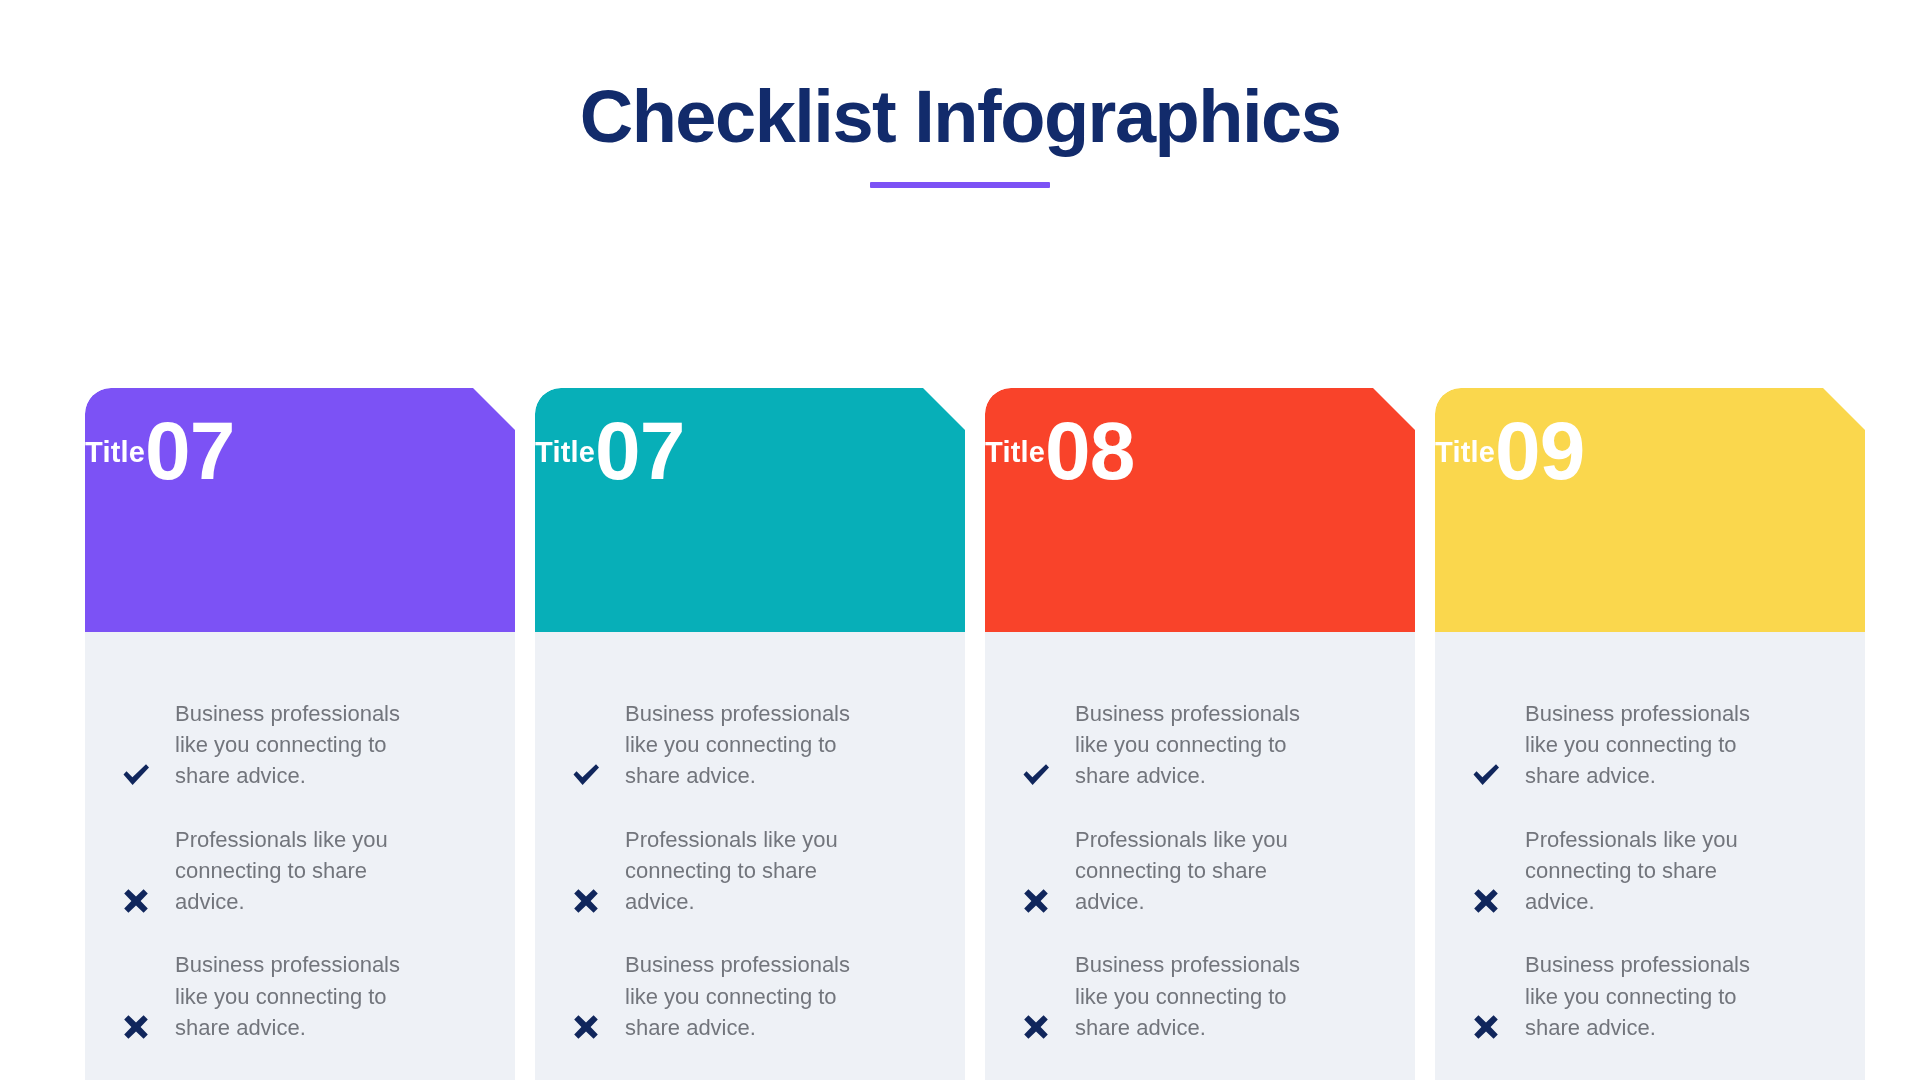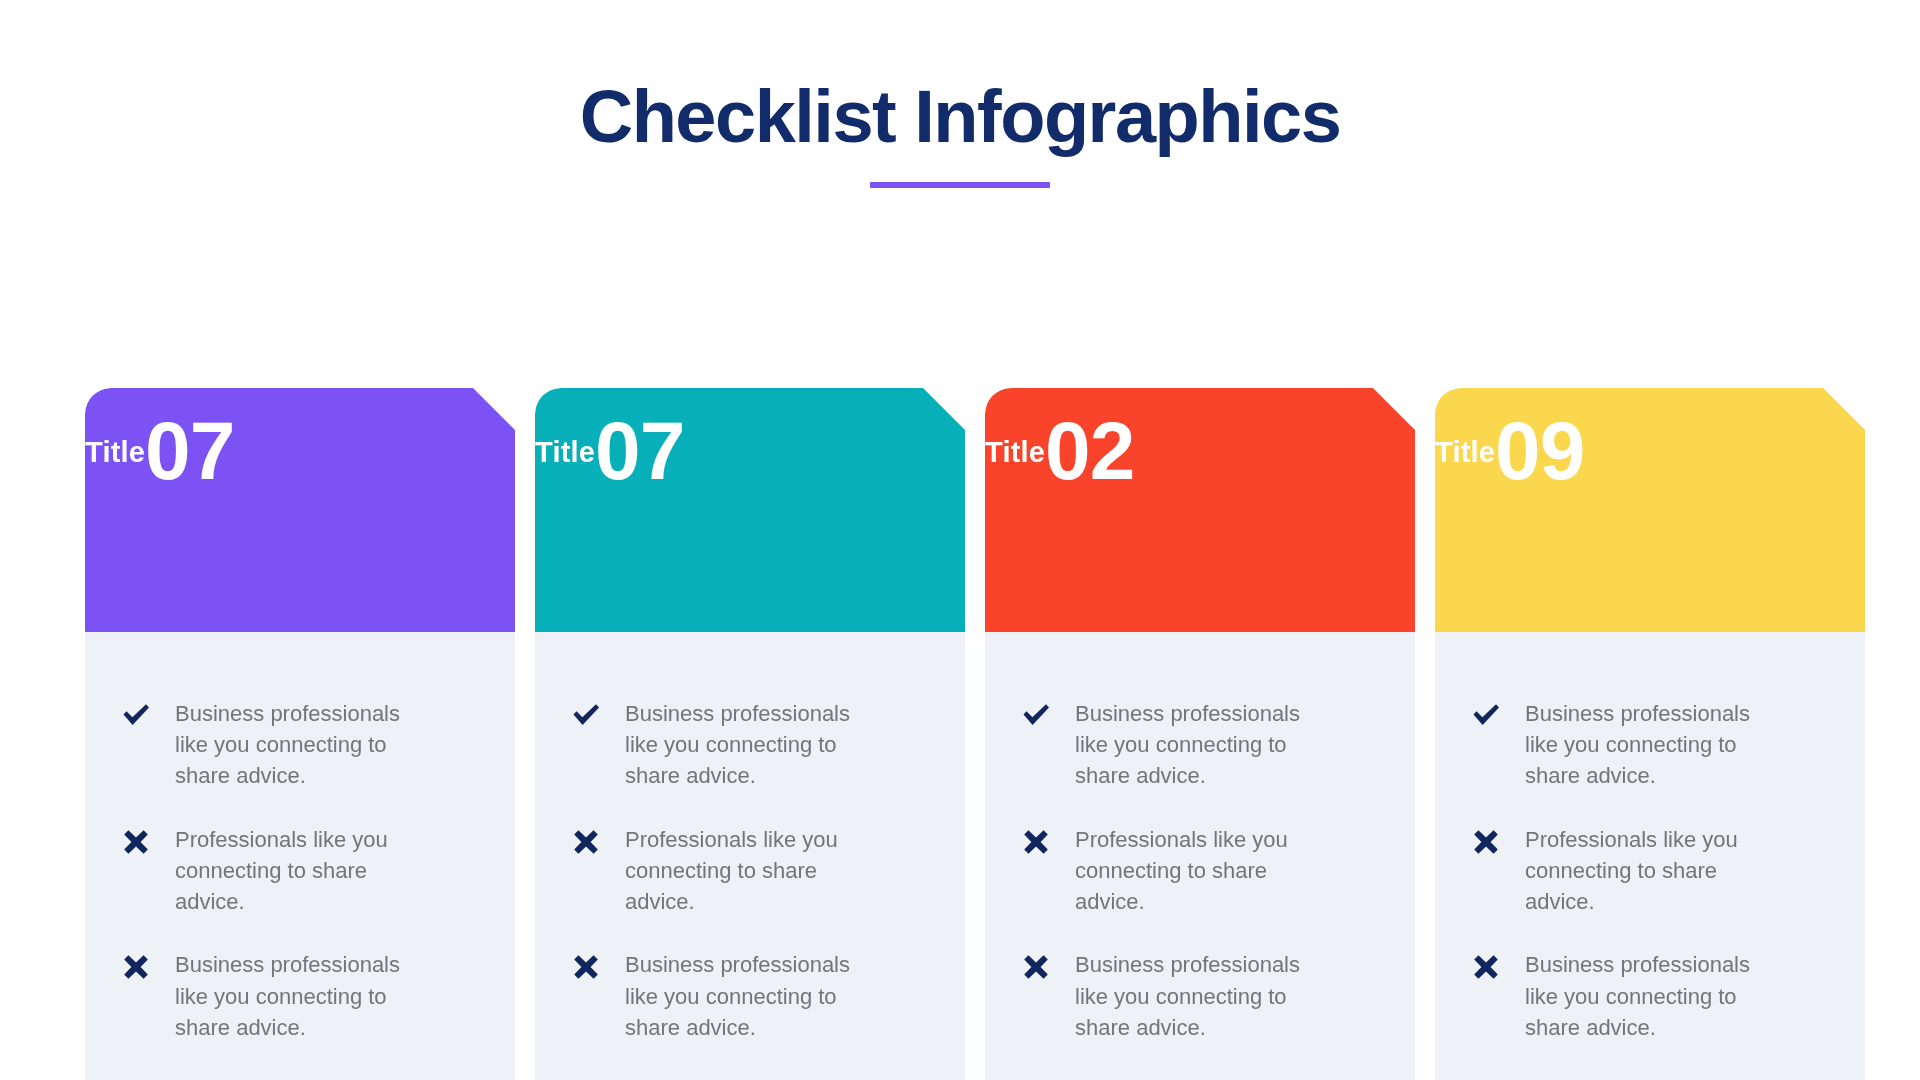--- a/index.html
+++ b/index.html
@@ -81,21 +81,21 @@
   }
 
   
   .card-body {
     flex:1;
     background:#EEF1F6;
     padding:66px 34px 0 34px;
   }
   .list-item {
     display:flex;
-    align-items:flex-start;
+    align-items:flex-end;
     margin-bottom:32px;
   }
   .item-icon {
     flex:0 0 auto;
     width:34px;
     height:30px;
     margin-right:22px;
     margin-top:4px;
     display:flex;
     align-items:flex-start;
@@ -185,21 +185,21 @@
               </svg>
             </span>
             <span class="item-text">Business professionals like you connecting to share advice.</span>
           </div>
         </div>
       </div>
       <div class="card">
         <div class="card-head">
           <div class="card-head-inner" style="background: rgb(249, 67, 42);"></div>
           <div class="card-title">Title</div>
-          <div class="card-number">02</div>
+          <div class="card-number">08</div>
         </div>
         <div class="card-body" style="background: rgb(238, 241, 246);">
           <div class="list-item">
             <span class="item-icon">
               <svg width="30" height="26" viewBox="0 0 30 26" aria-hidden="true">
                 <path d="M2.5 12.5 L5.5 9.2 L11.4 15.2 L25.0 2.2 L28.0 5.6 L11.6 23.0 Z" fill="#10265C"></path>
               </svg>
             </span>
             <span class="item-text">Business professionals like you connecting to share advice.</span>
           </div>

